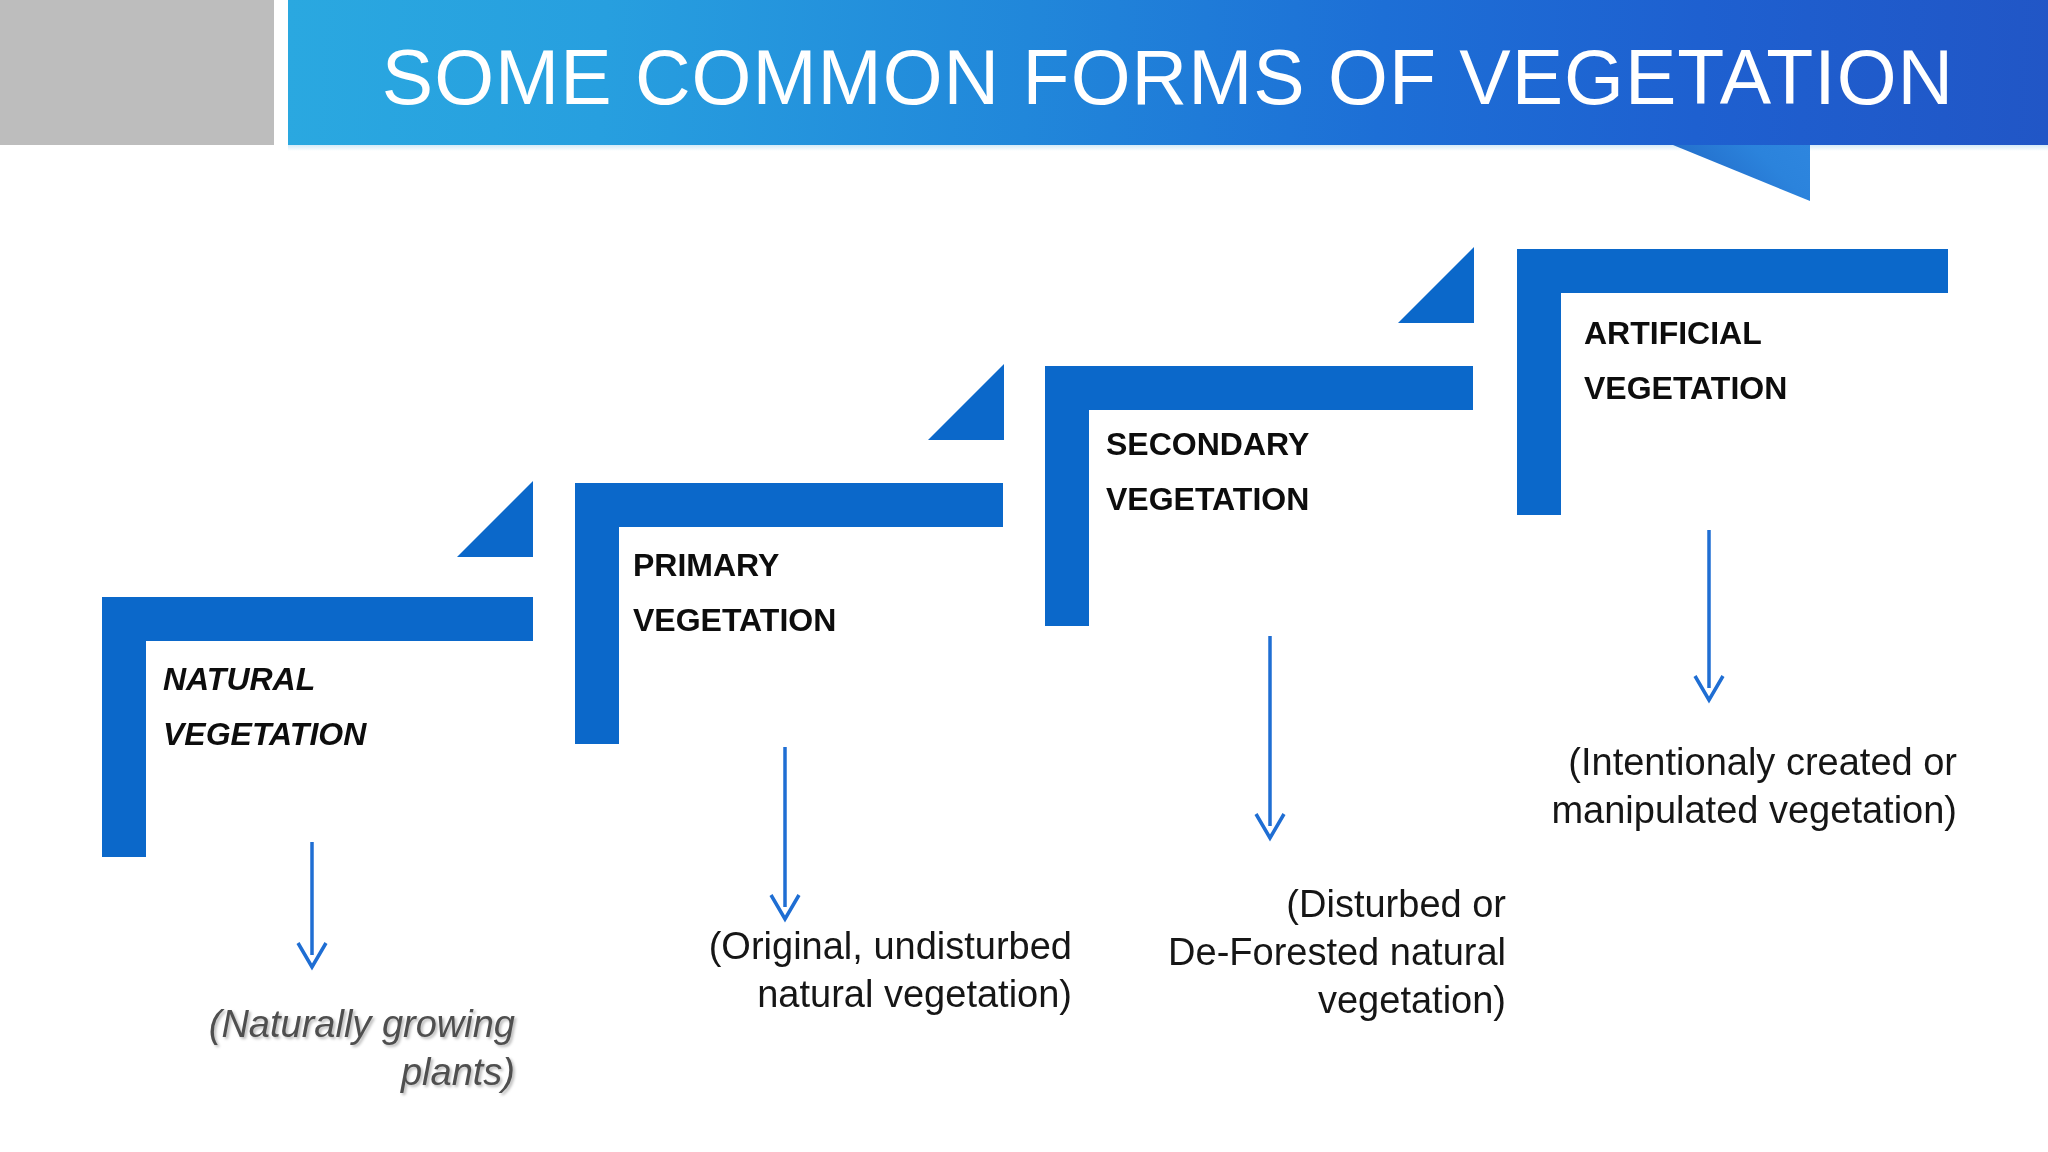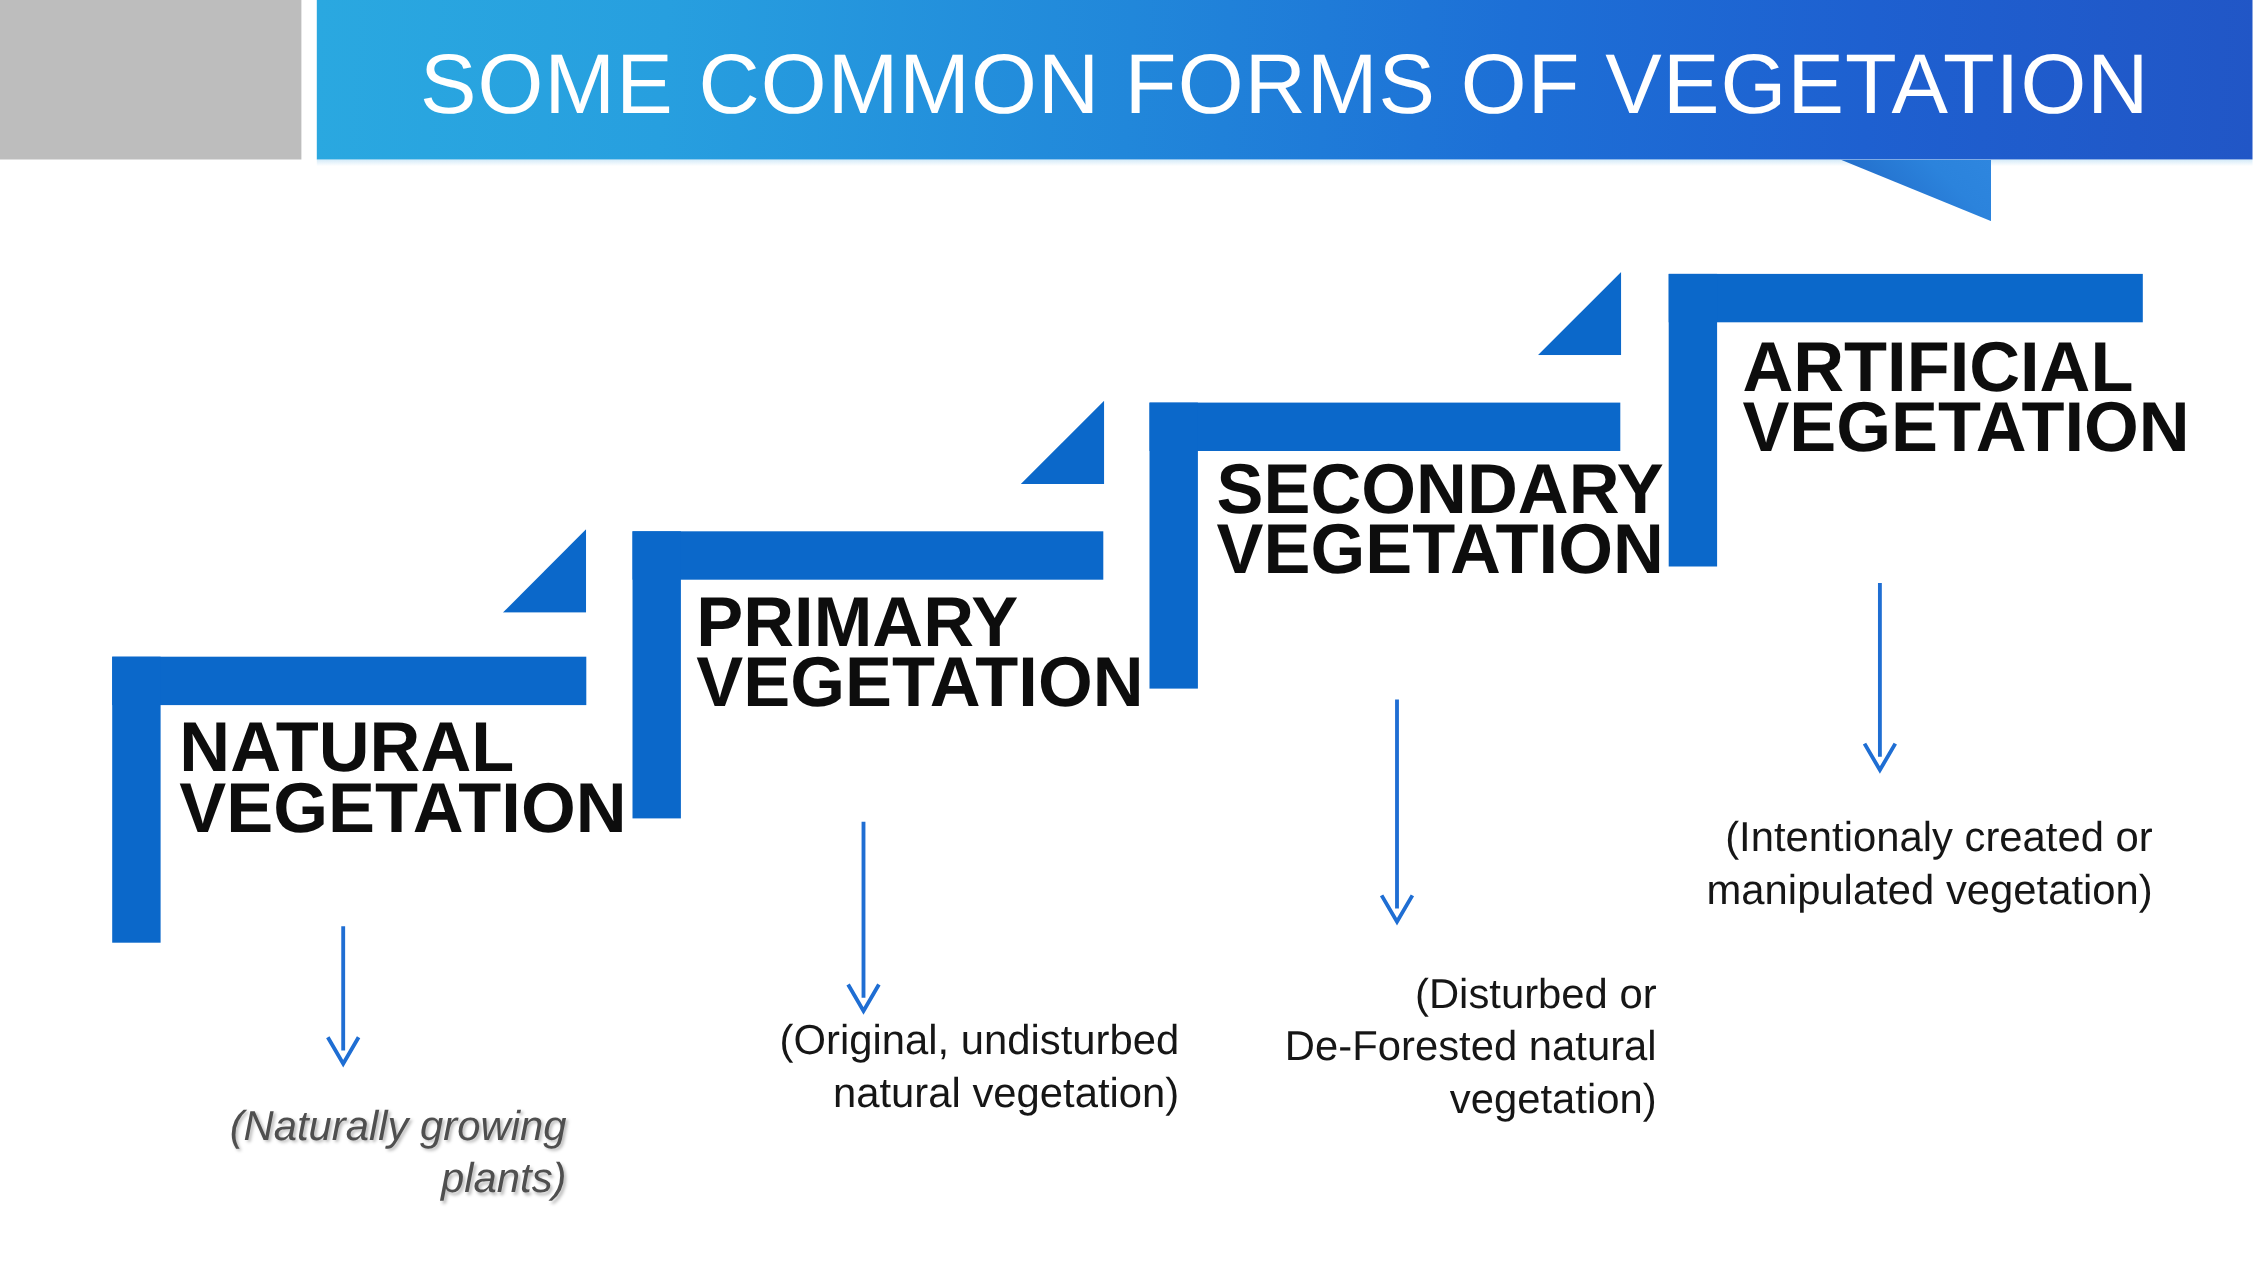--- a/index.html
+++ b/index.html
@@ -60,26 +60,26 @@
   .s3-tri  { left: 928px;  top: 364px; }
   .s3-hbar { left: 1045px; top: 366px; width: 428px; }
   .s3-vbar { left: 1045px; top: 366px; height: 260px; }
   .s4-tri  { left: 1398px; top: 247px; }
   .s4-hbar { left: 1517px; top: 249px; width: 431px; }
   .s4-vbar { left: 1517px; top: 249px; height: 266px; }
 
   
   .step-title {
     position: absolute;
-    font-size: 64px; font-weight: 700; line-height: 55px;
+    font-size: 32px; font-weight: 700; line-height: 55px;
     color: var(--step-title-text, #0d0d0d);
     white-space: nowrap;
   }
   .step-title span { display: block; }
-  .s1-title { left: 163px;  top: 652px; }
+  .s1-title { left: 163px;  top: 652px; font-style: italic; }
   .s2-title { left: 633px;  top: 538px; }
   .s3-title { left: 1106px; top: 417px; }
   .s4-title { left: 1584px; top: 306px; }
 
   
   .arrow { position: absolute; }
   .arrow line, .arrow polyline {
     stroke: var(--arrow-blue, #1f6ed3); stroke-width: 3.5; fill: none;
   }
   .s1-arrow { left: 292px;  top: 840px; }

